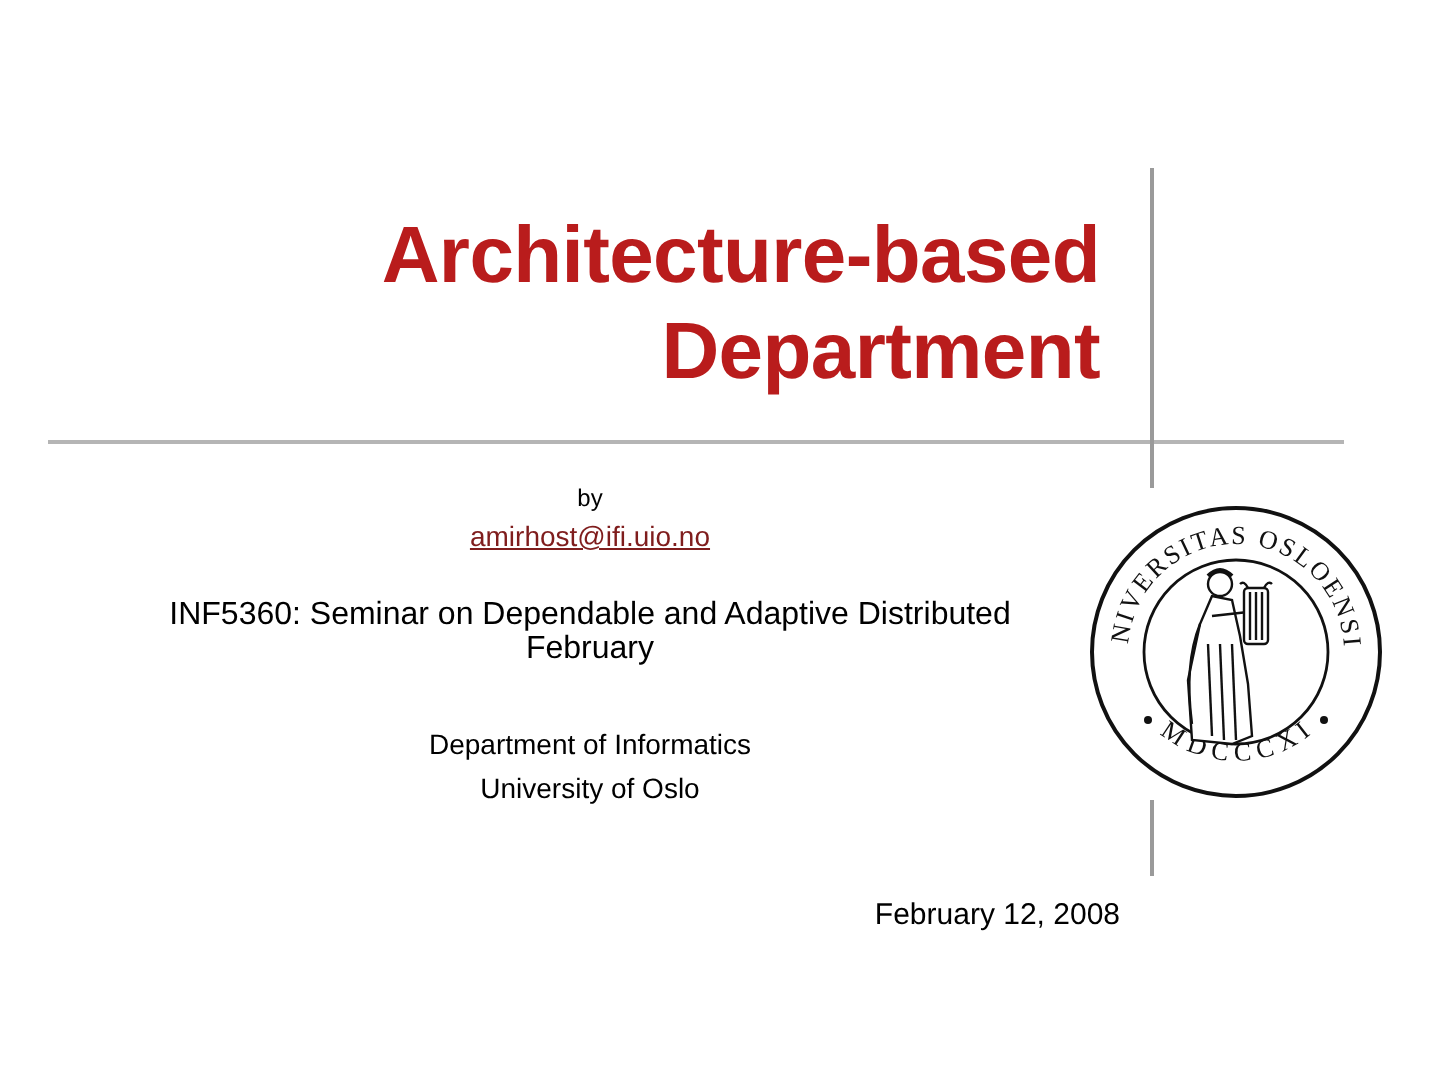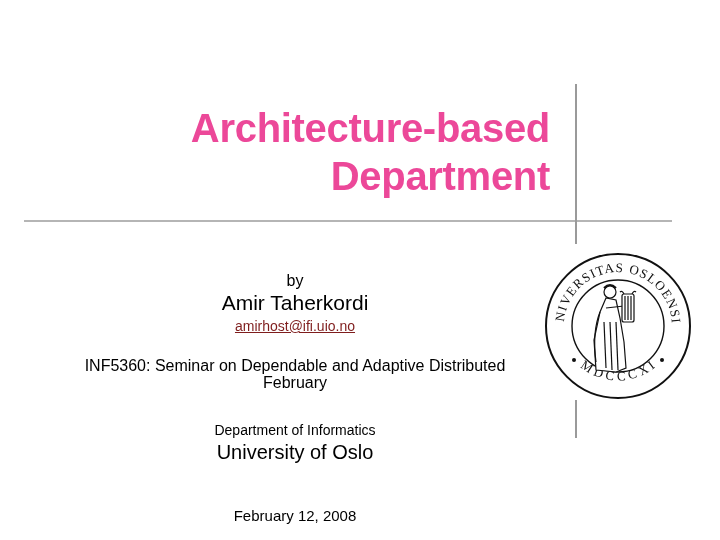--- a/index.html
+++ b/index.html
@@ -1,48 +1,47 @@
 <!DOCTYPE html>
 <html><head>
   <meta charset="utf-8">
   <style>
     html, body { margin: 0; padding: 0; }
     body { width: 720px; height: 540px; background: #ffffff; position: relative; overflow: hidden; font-family: "Liberation Sans", sans-serif; }
     .slide { position: absolute; left: 0; top: 0; width: 720px; height: 540px; background: #fff; }
     .hline { position: absolute; left: 24px; top: 220px; width: 648px; height: 2px; background: #b5b5b5; }
     .vline-top { position: absolute; left: 575px; top: 84px; width: 2px; height: 160px; background: #9a9a9a; }
     .vline-bottom { position: absolute; left: 575px; top: 400px; width: 2px; height: 38px; background: #9a9a9a; }
-    .title { position: absolute; right: 170px; top: 104px; width: 440px; text-align: right; color: #ec4899; font-weight: bold; font-size: 40px; line-height: 48px; letter-spacing: -0.3px; }
+    .title { position: absolute; right: 170px; top: 104px; width: 440px; text-align: right; color: #b91c1c; font-weight: bold; font-size: 40px; line-height: 48px; letter-spacing: -0.3px; }
     .title div { white-space: nowrap; }
     .content { position: absolute; left: 30px; top: 240px; width: 530px; text-align: center; color: #000; }
-    .by { font-size: 16px; line-height: 18px; margin-top: 32px; }
+    .by { font-size: 12px; line-height: 18px; }
     .author { font-size: 21px; line-height: 26px; margin-top: 0; }
     .email { font-size: 14px; line-height: 20px; color: #7f1d1d; text-decoration: underline; }
     .course { font-size: 16px; line-height: 17px; margin-top: 21px; text-align: center; }
     .dept { font-size: 14px; line-height: 22px; margin-top: 28px; }
-    .univ { font-size: 20px; line-height: 22px; }
-    .date { font-size: 15px; line-height: 20px; margin-top: 43px; }
+    .univ { font-size: 14px; line-height: 22px; }
+    .date { font-size: 15px; line-height: 20px; margin-top: 43px; text-align: right; }
     .seal { position: absolute; left: 544px; top: 252px; width: 148px; height: 148px; }
   </style>
 </head>
 <body>
 
 <div class="slide">
   <div class="hline"></div>
   <div class="vline-top"></div>
   <div class="vline-bottom"></div>
 
   <div class="title">
     <div>Architecture-based</div>
     <div>Department</div>
   </div>
 
   <div class="content">
     <div class="by">by</div>
-    <div class="author">Amir Taherkordi</div>
     <div class="email">amirhost@ifi.uio.no</div>
     <div class="course">
       <div>INF5360: Seminar on Dependable and Adaptive Distributed</div>
       <div>February</div>
     </div>
     <div class="dept">Department of Informatics</div>
     <div class="univ">University of Oslo</div>
     <div class="date">February 12, 2008</div>
   </div>
 

